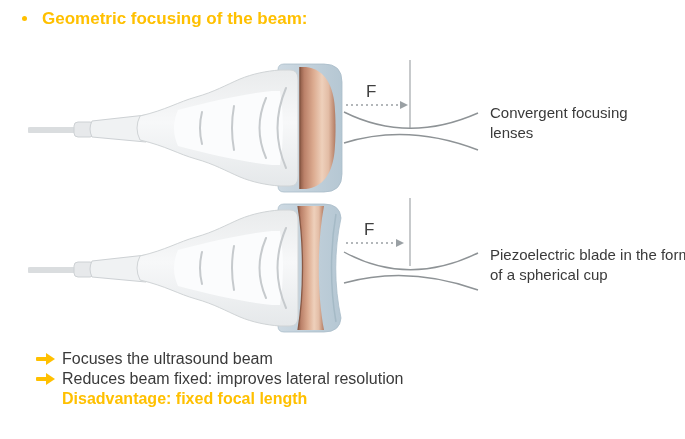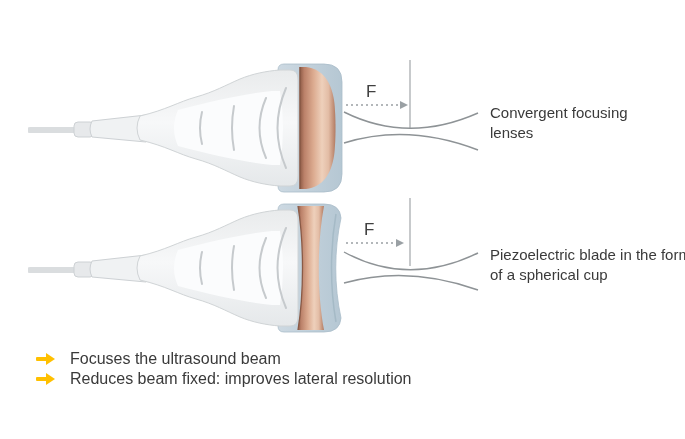--- a/index.html
+++ b/index.html
@@ -12,21 +12,21 @@
   .title-row{position:absolute;left:22px;top:8px;display:flex;align-items:flex-start;}
   .bullet-dot{width:5px;height:5px;border-radius:50%;background:#FFC000;margin:8px 15px 0 0;flex:0 0 5px;}
   .page-title{font-size:17px;font-weight:bold;color:#FFC000;line-height:21px;white-space:nowrap;}
   
   .caption{position:absolute;font-size:15px;line-height:20px;color:#3a3a3a;}
   .caption.c1{left:490px;top:103px;width:175px;}
   .caption.c2{left:490px;top:245px;width:205px;}
   
   .bullets-block{position:absolute;left:36px;top:349px;}
   .b-item{display:flex;align-items:center;height:20px;}
-  .b-text{font-size:16px;color:#3a3a3a;margin-left:14px;white-space:nowrap;}
+  .b-text{font-size:16px;color:#3a3a3a;margin-left:6px;white-space:nowrap;}
   .block-arrow{position:relative;width:20px;height:14px;flex:0 0 20px;}
   .block-arrow::before{content:"";position:absolute;left:0;top:5px;width:11px;height:4px;background:#FFC000;border-radius:1px;}
   .block-arrow::after{content:"";position:absolute;left:10px;top:1px;width:0;height:0;
     border-left:9px solid #FFC000;border-top:6px solid transparent;border-bottom:6px solid transparent;}
   .disadvantage{font-size:16px;font-weight:bold;color:#FFC000;margin-left:26px;line-height:20px;height:20px;white-space:nowrap;}
   
   text.f-label{font-family:"Liberation Sans",sans-serif;font-size:17px;fill:#404040;}
 </style>
 </head>
 <body>
@@ -48,20 +48,24 @@
         <stop offset="0.45" stop-color="#f7f8f9"></stop>
         <stop offset="1" stop-color="#e5e8ea"></stop>
       </linearGradient>
       <linearGradient id="capGrad" x1="0" y1="0" x2="1" y2="0">
         <stop offset="0" stop-color="#cdd9e2"></stop>
         <stop offset="1" stop-color="#b5c7d3"></stop>
       </linearGradient>
     </defs>
   </svg>
 
+  <div class="title-row">
+    <span class="bullet-dot"></span>
+    <span class="page-title">Geometric focusing of the beam:</span>
+  </div>
 
   <svg class="layer" style="left:28px;top:58px" width="320" height="140" viewBox="0 0 320 140">
     <path d="M2,72 L52,72" stroke="#dadddf" stroke-width="6" stroke-linecap="round" fill="none"></path>
     <rect x="46" y="64" width="20" height="15" rx="4" fill="#e7e9eb" stroke="#cdd1d4"></rect>
     <path d="M64,63 L118,57 Q123,71 118,84 L64,79 Q60,71 64,63 Z" fill="#f0f2f3" stroke="#cdd1d4"></path>
 
     <path d="M256,6 L296,6 Q314,6 314,24 L314,116 Q314,134 296,134 L256,134 Q250,134 250,128 L250,12 Q250,6 256,6 Z" fill="url(#capGrad)" stroke="#a9bdc9" stroke-width="0.8"></path>
 
     <path d="M272,9 L278,9 C295,11 303,24 306,42 C308,56 308,84 306,98 C303,116 295,129 278,131 L272,131 Z" fill="url(#copperGrad)"></path>
     <path d="M272,9 L272,131" stroke="#8a5a46" stroke-width="1.6"></path>
@@ -129,15 +133,16 @@
 
   <div class="bullets-block">
     <div class="b-item">
       <span class="block-arrow"></span>
       <span class="b-text">Focuses the ultrasound beam</span>
     </div>
     <div class="b-item">
       <span class="block-arrow"></span>
       <span class="b-text">Reduces beam fixed: improves lateral resolution</span>
     </div>
+    <div class="disadvantage">Disadvantage: fixed focal length</div>
   </div>
 
 </div>
 
 </body></html>

